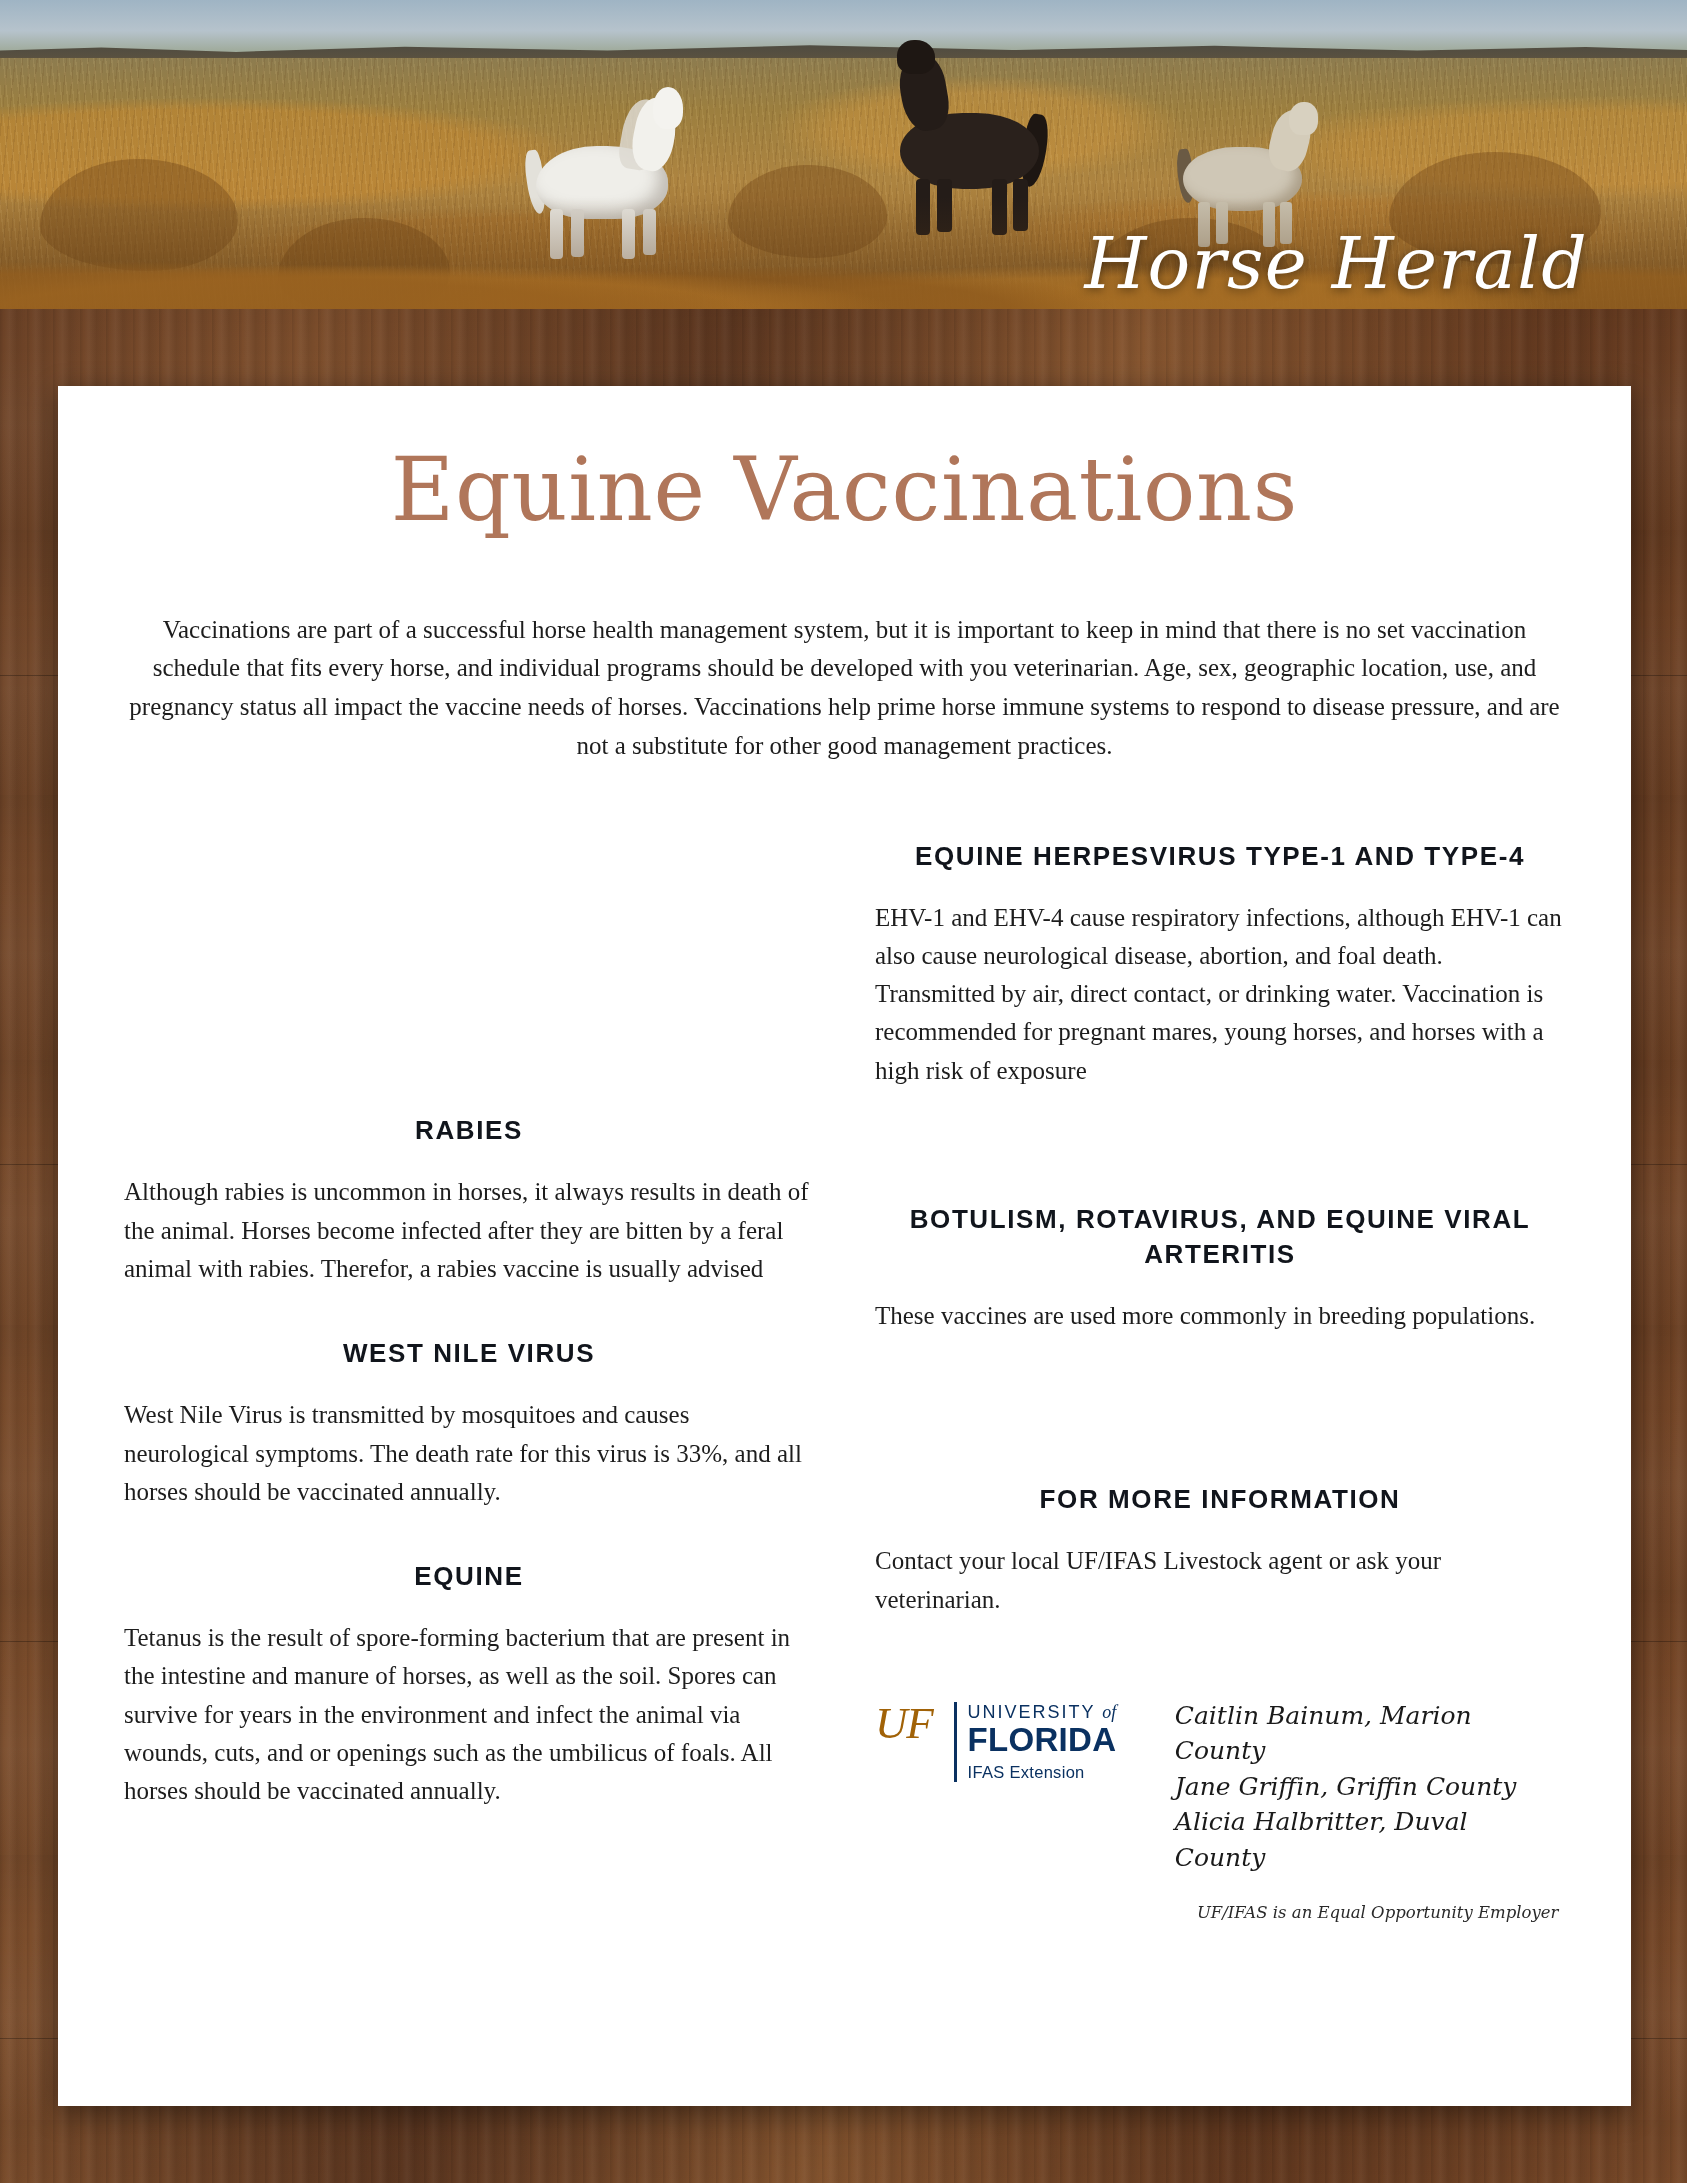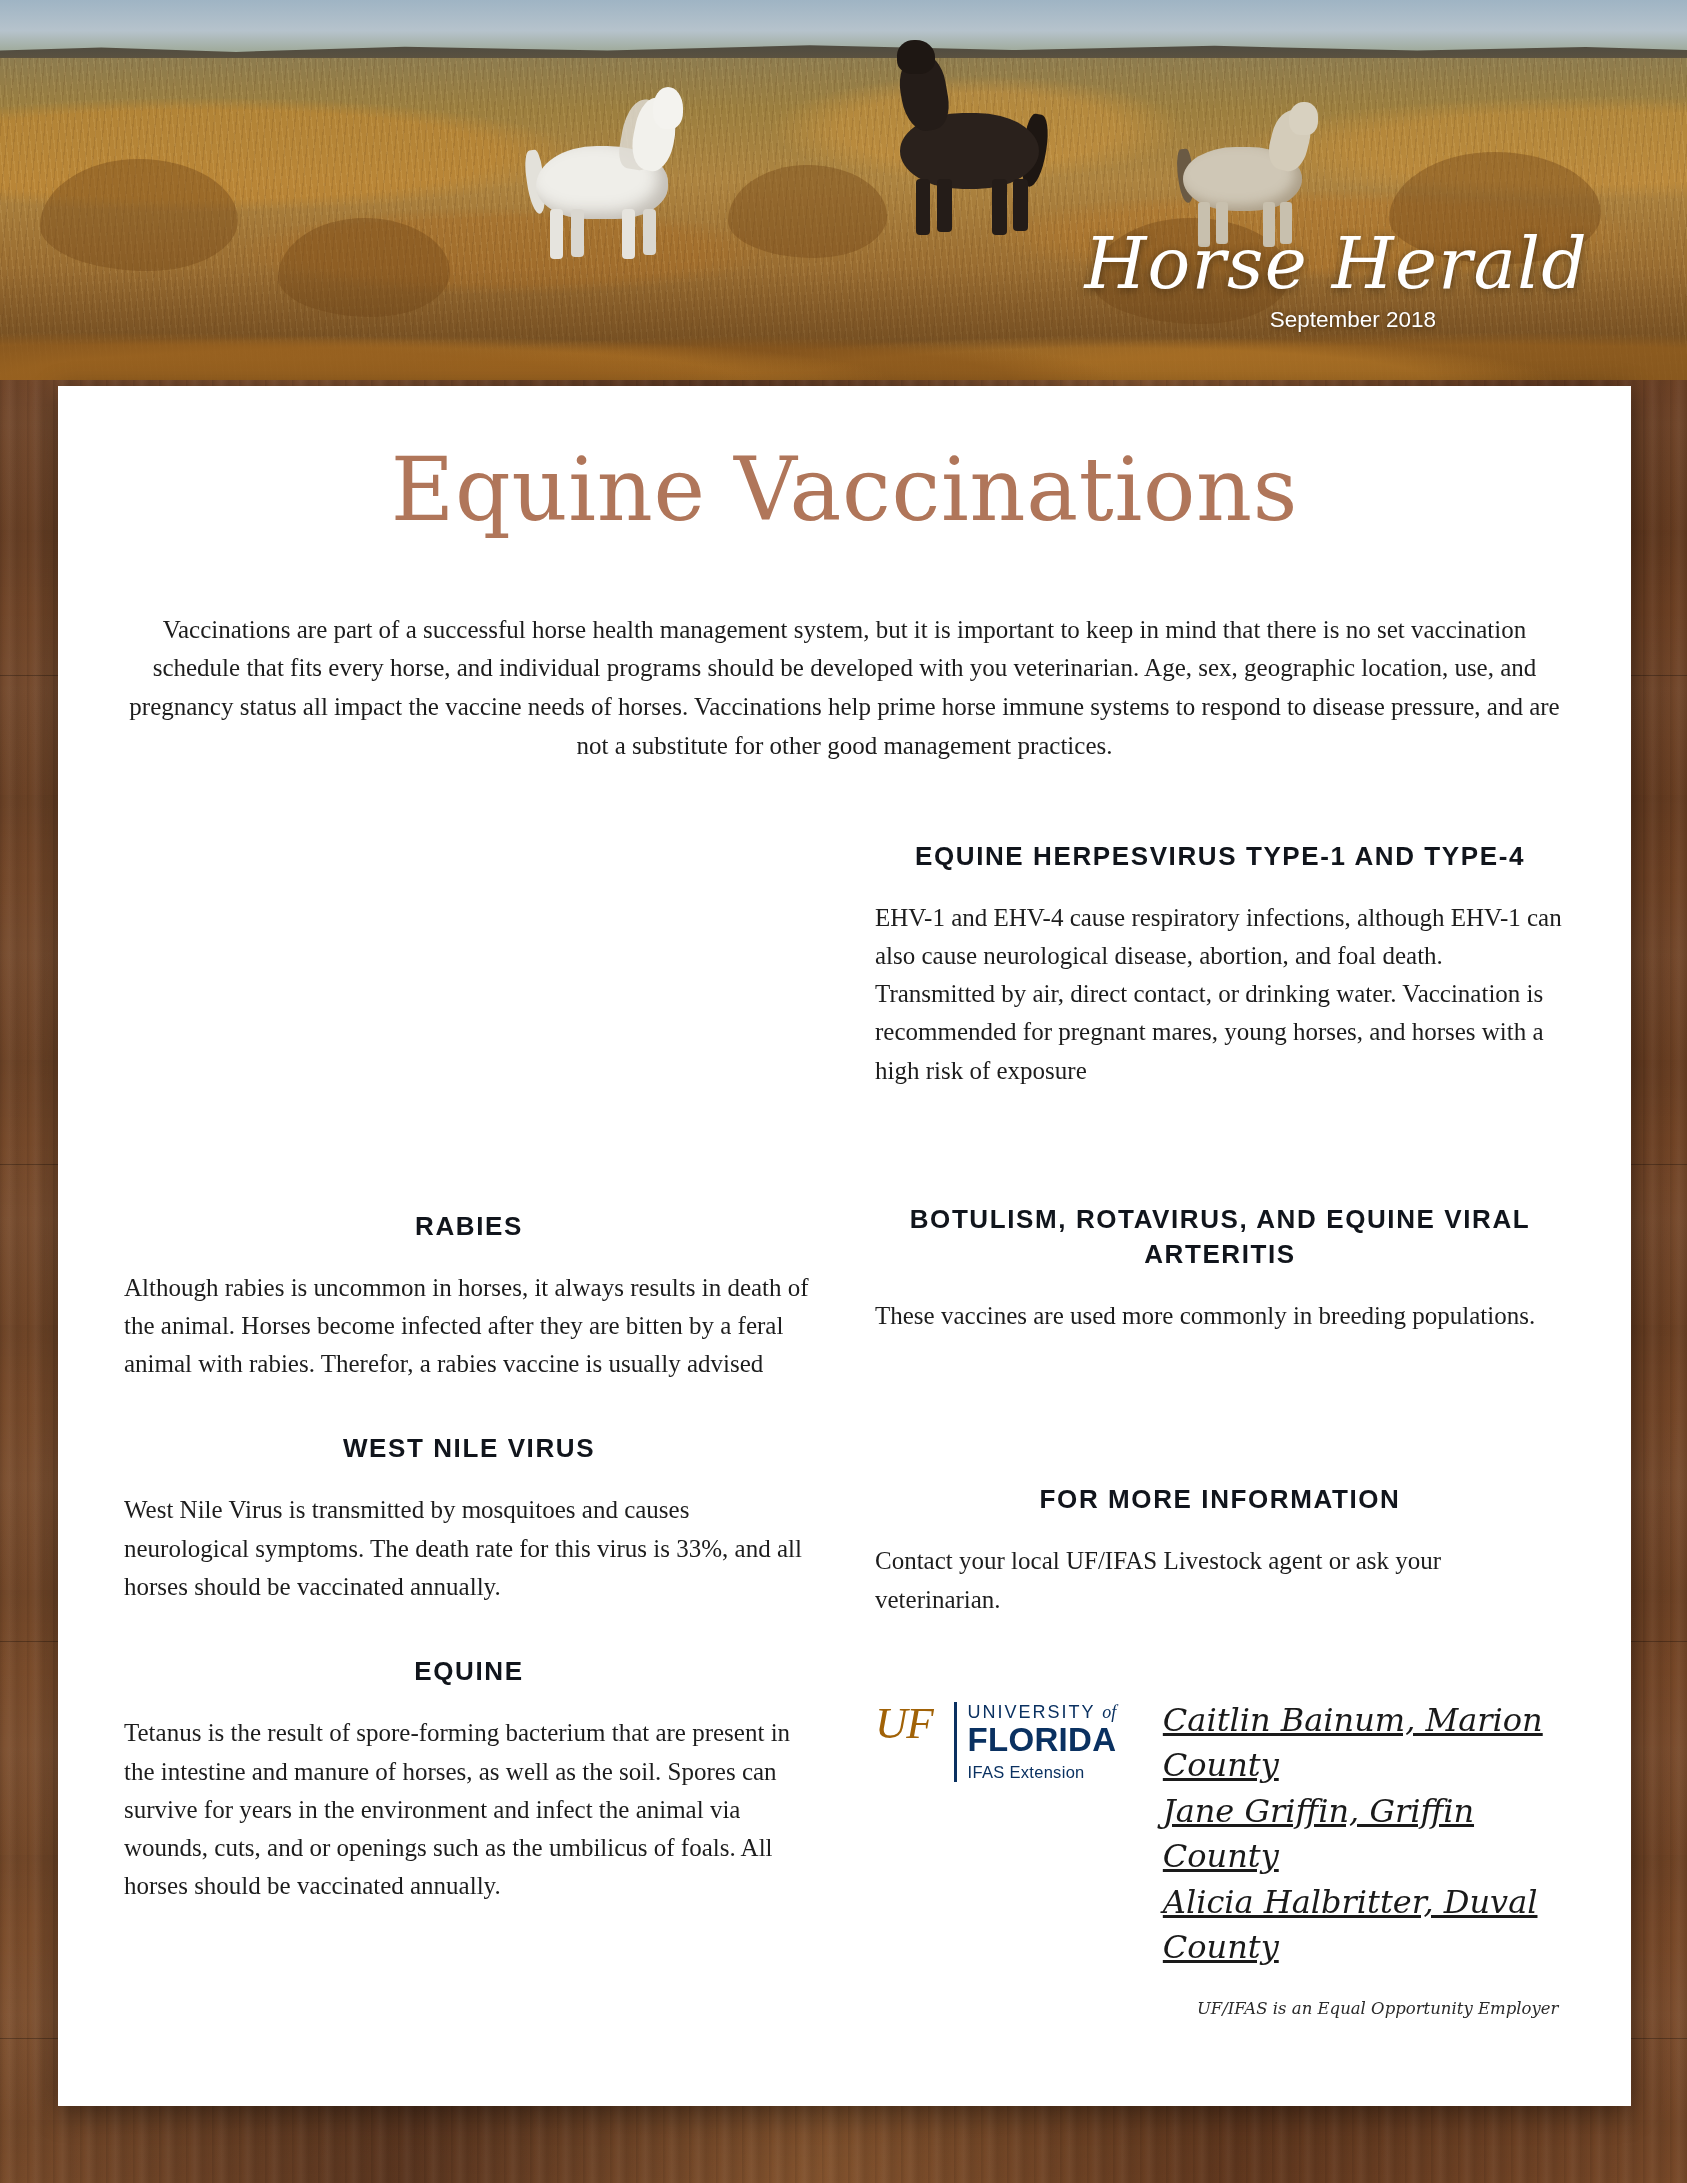--- a/index.html
+++ b/index.html
@@ -31,21 +31,21 @@
     left: 0; right: 0;
     height: 1.3px;
     background: rgba(0,0,0,0.28);
   }
 
   
   .hero {
     position: absolute;
     left: 0; top: 0;
     width: 1687px;
-    height: 380px;
+    height: 309px;
     overflow: hidden;
   }
   .hero-sky {
     position: absolute;
     left: 0; top: 0; width: 100%; height: 56px;
     background: linear-gradient(180deg, #9fb4c4 0%, #b6c3cc 55%, #9aa590 100%);
   }
   .hero-ridge {
     position: absolute;
     left: 0; top: 40px; width: 100%; height: 26.5px;
@@ -371,26 +371,25 @@
   .uf-ifas {
     font-family: "Liberation Sans", sans-serif;
     font-size: 16.5px;
     color: #0a3161;
     margin-top: 5.3px;
     letter-spacing: 0.3px;
   }
   .authors {
     font-family: "DejaVu Serif", serif;
     font-style: italic;
-    font-size: 32px;
+    font-size: 25px;
     line-height: 1.42;
     color: #1a1a1a;
     text-align: left;
-    margin-left: 20px;
-    text-decoration: underline;
+    margin-left: 32px;
   }
   .eeo {
     text-align: right;
     font-family: "DejaVu Serif", serif;
     font-style: italic;
     font-size: 16.5px;
     color: #2a2a2a;
     margin-top: 28px;
     padding-right: 6.6px;
   }

